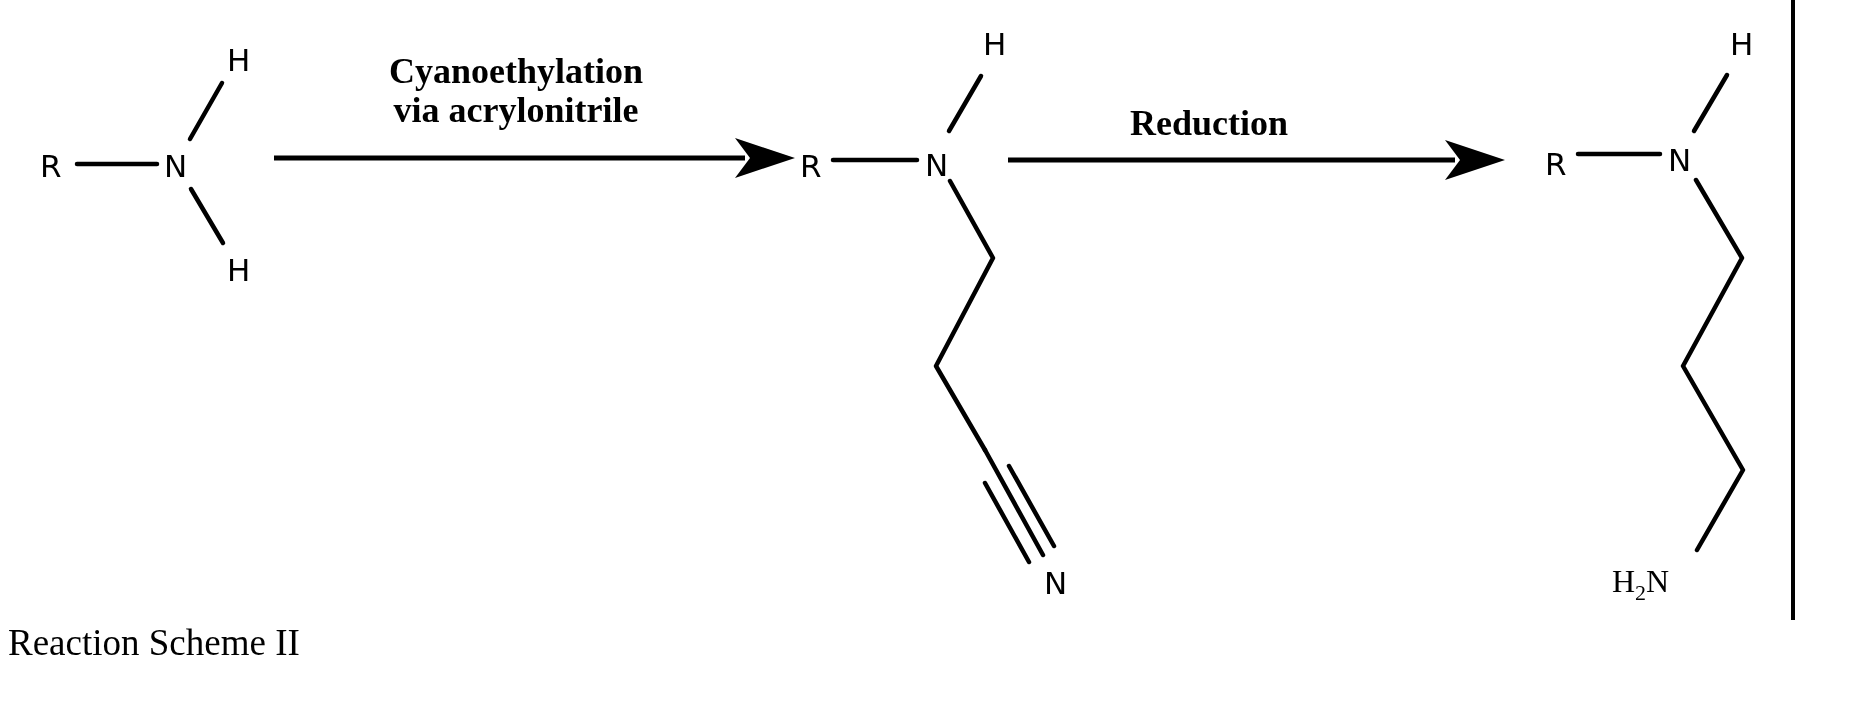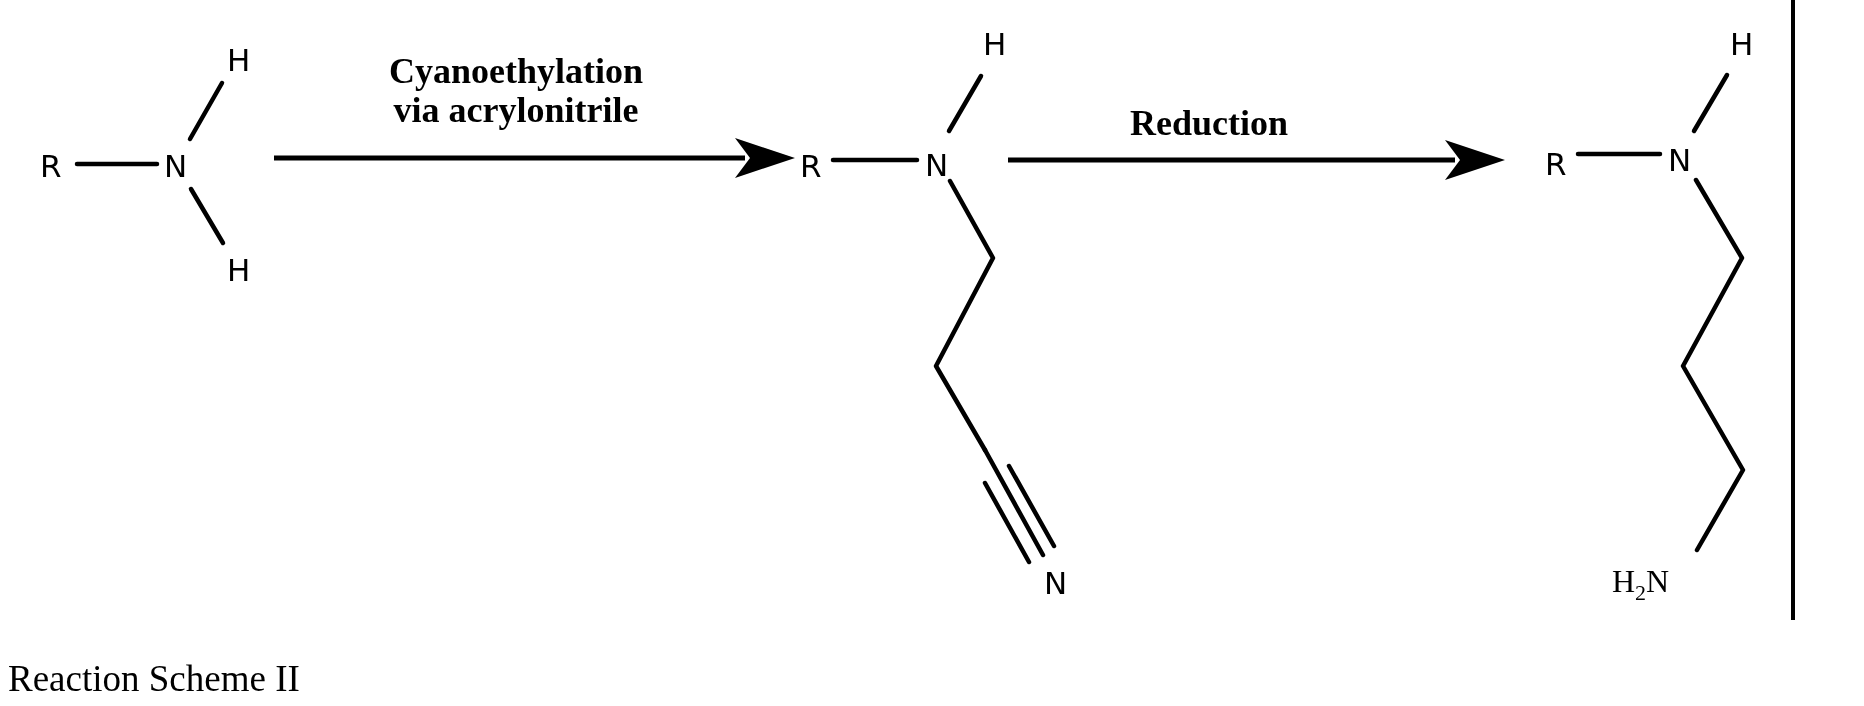--- a/index.html
+++ b/index.html
@@ -5,21 +5,21 @@
     html, body { margin: 0; padding: 0; background: #ffffff; }
     body { width: 1864px; height: 706px; position: relative; overflow: hidden; }
     #scheme { position: absolute; left: 0; top: 0; width: 1864px; height: 706px; }
     .atom { font-family: "DejaVu Sans", "Liberation Sans", sans-serif; font-size: 31px; fill: #000; }
     .serif-atom { font-family: "Liberation Serif", "DejaVu Serif", serif; font-size: 32px; fill: #000; }
     .sub { font-size: 22px; }
     .cond { font-family: "Liberation Serif", "DejaVu Serif", serif; font-weight: bold; font-size: 36px; fill: #000; }
     .bond { stroke: #000; stroke-width: 4.5; fill: none; stroke-linecap: round; stroke-linejoin: round; }
     .arrow-line { stroke: #000; stroke-width: 5; fill: none; }
     .caption {
-      position: absolute; left: 8px; top: 660px;
+      position: absolute; left: 8px; top: 624px;
       font-family: "Liberation Serif", "DejaVu Serif", serif;
       font-size: 37px; color: #000; white-space: nowrap; line-height: 1;
     }
   </style>
 </head>
 <body>
 
 <svg id="scheme" viewBox="0 0 1864 706" xmlns="http://www.w3.org/2000/svg">
   <defs>
     <marker id="arrowhead" markerWidth="12" markerHeight="8" refX="2" refY="4" orient="auto" markerUnits="strokeWidth">

